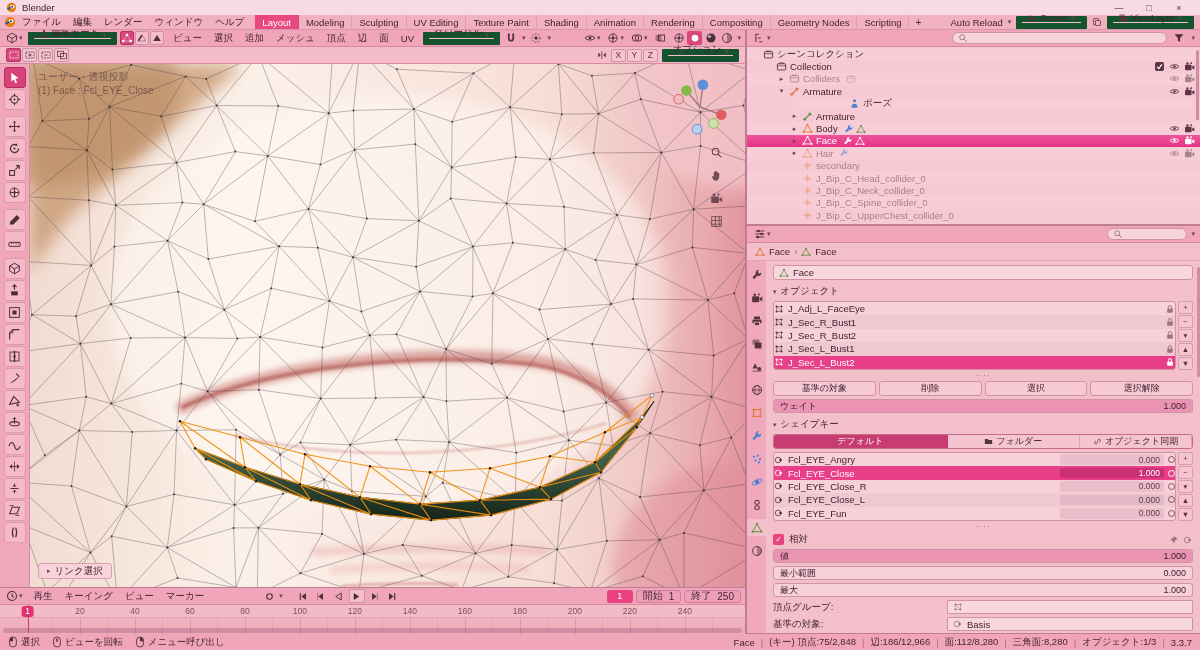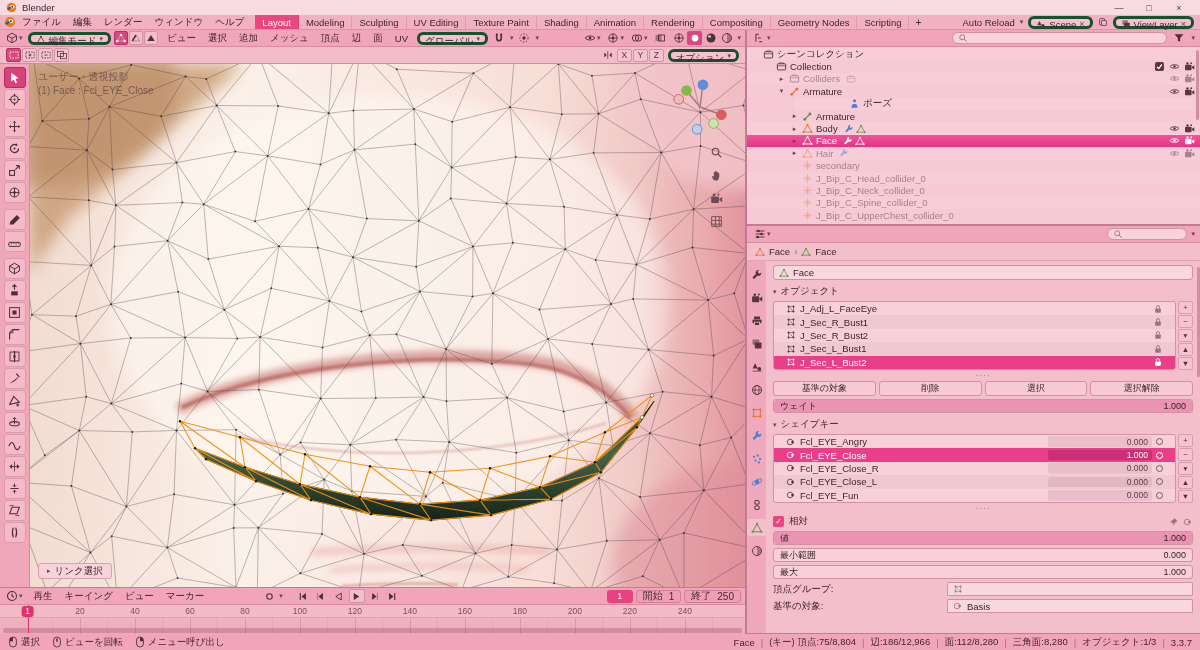--- a/index.html
+++ b/index.html
@@ -15,21 +15,21 @@
 .winbtn{width:30px;text-align:center;font-size:9px;color:#5a3642}
 .topbar{height:15px;background:#f2b1c1;display:flex;align-items:center;padding:0 4px;flex:none;border-bottom:1px solid #d795a8}
 .menus{display:flex;align-items:center;height:100%}
 .menu-item{padding:0 6px;font-size:9.5px;display:flex;align-items:center;height:100%;border-radius:2px;white-space:nowrap}
 .ws-tabs{display:flex;height:100%;margin-left:5px;overflow:hidden}
 .ws-tab{padding:0 7px;display:flex;align-items:center;font-size:9.5px;border-right:1px solid rgba(120,50,75,.15);white-space:nowrap}
 .ws-tab.active{background:#e8487f;color:#fff}
 .ws-add{padding:0 6px;font-size:10px}
 .topbar-right{margin-left:auto;display:flex;align-items:center;gap:5px;padding-right:2px}
 .autoreload{font-size:9.5px;white-space:nowrap}
-.pill{display:inline-flex;align-items:flex-start;gap:3px;background:#f6c0cd;border:3px solid #14532d;border-radius:6px;height:13px;padding:0 5px;font-size:9.5px;white-space:nowrap}
+.pill{display:inline-flex;align-items:flex-end;gap:3px;background:#f6c0cd;border:6px solid #14532d;border-radius:1px;height:13px;padding:0 5px;font-size:9.5px;white-space:nowrap}
 .dda{font-size:7px;color:#6b4450}
 .xglyph{font-size:9px;color:#6b4450}
 .icbtn{display:inline-flex;align-items:center;gap:1px;padding:1px 2px;border-radius:3px}
 .main{flex:1;display:flex;min-height:0}
 .left-col{width:745px;display:flex;flex-direction:column;min-width:0}
 .right-col{width:455px;display:flex;flex-direction:column;border-left:2px solid #c07d92}
 .vp-header{height:17px;background:#f0a5ba;display:flex;align-items:center;gap:3px;padding:0 4px;flex:none;border-bottom:1px solid #d48ba2;overflow:hidden}
 .selmodes{display:flex;gap:1px}
 .selmode{width:14px;height:14px;border-radius:2px;background:#f5bcc9;border:1px solid #cf93a5;display:flex;align-items:center;justify-content:center}
 .selmode.active{background:#d8487d;border-color:#b53263}
@@ -110,21 +110,21 @@
 .pr-body{flex:1;display:flex;min-height:0}
 .pr-tabs{width:19px;background:#f0a9bc;display:flex;flex-direction:column;align-items:center;padding-top:5px;gap:6px;flex:none}
 .prtab{width:19px;height:17px;display:flex;align-items:center;justify-content:center}
 .prtab .ic{width:12px;height:12px}
 .prtab.active{background:#f3bfcb;border-radius:3px 0 0 3px}
 .pr-content{flex:1;padding:4px 7px 0 7px;display:flex;flex-direction:column;gap:3px;min-width:0;position:relative;font-size:9.5px}
 .namefield{height:15px;background:#f9d7df;border:1px solid #cf93a5;border-radius:3px;display:flex;align-items:center;gap:4px;padding:0 5px}
 .panelhead{display:flex;align-items:center;gap:4px;font-size:9.5px;color:#3c212b;margin-top:2px}
 .listwrap{display:flex;gap:2px}
 .listbox{flex:1;background:#f8d0da;border:1px solid #cf93a5;border-radius:3px;overflow:hidden;height:69px}
-.lrow{height:13.4px;display:flex;align-items:center;gap:4px;padding:0 12px}
+.lrow{height:13.4px;display:flex;align-items:center;gap:4px;padding:0 0}
 .lrow:nth-child(even){background:rgba(0,0,0,.035)}
 .lrow.sel{background:#e93e88;color:#fff}
 .lrow.sel .ic{color:#fff}
 .lrow .ic{width:10px;height:10px}
 .lrow .nm{flex:1;overflow:hidden;white-space:nowrap}
 .sk-val{width:104px;height:10.5px;border-radius:2px;background:rgba(120,50,80,.10);display:flex;align-items:center;justify-content:flex-end;padding:0 4px;font-size:8.5px;color:#5f3a47;flex:none}
 .lrow.sel .sk-val{background:#cb2f74;color:#fff}
 .mute{width:7px;height:7px;border:1.2px solid #7c5260;border-radius:50%;flex:none}
 .lrow.sel .mute{border-color:#fff}
 .list-ops{width:15px;display:flex;flex-direction:column;gap:1px}
@@ -1595,20 +1595,37 @@
               </div>
             <div class="slider">
               <div class="fill" style="width:100%"></div>
               <span class="s-l">ウェイト</span>
               <span class="s-v">1.000</span>
             </div>
             <div class="panelhead">
               <span class="dda">▾</span>
               <span>シェイプキー</span>
             </div>
+            <div class="seg">
+                <div class="seg-item active">
+                  <span>デフォルト</span>
+                </div>
+                <div class="seg-item">
+                  <svg class="ic c-gray">
+                    <use href="#sy-folder"></use>
+                  </svg>
+                  <span>フォルダー</span>
+                </div>
+                <div class="seg-item">
+                  <svg class="ic c-gray">
+                    <use href="#sy-link"></use>
+                  </svg>
+                  <span>オブジェクト同期</span>
+                </div>
+              </div>
             <div class="listwrap">
               <div class="listbox">
                   <div class="lrow">
                     <svg class="ic c-gray">
                       <use href="#sy-shapekey"></use>
                     </svg>
                     <span class="nm">Fcl_EYE_Angry</span>
                     <span class="sk-val">0.000</span>
                     <span class="mute"></span>
                   </div>
@@ -1720,21 +1737,21 @@
         <span class="hint">
           <svg class="ic ">
             <use href="#sy-mouseR"></use>
           </svg>
           <span>メニュー呼び出し</span>
         </span>
       </div>
     <div class="stats">
         <span class="stat">Face</span>
         <span class="sep">|</span>
-        <span class="stat">(キー) 頂点:75/8,804</span>
+        <span class="stat">(キー) 頂点:75/2,848</span>
         <span class="sep">|</span>
         <span class="stat">辺:186/12,966</span>
         <span class="sep">|</span>
         <span class="stat">面:112/8,280</span>
         <span class="sep">|</span>
         <span class="stat">三角面:8,280</span>
         <span class="sep">|</span>
         <span class="stat">オブジェクト:1/3</span>
         <span class="sep">|</span>
         <span class="stat">3.3.7</span>

